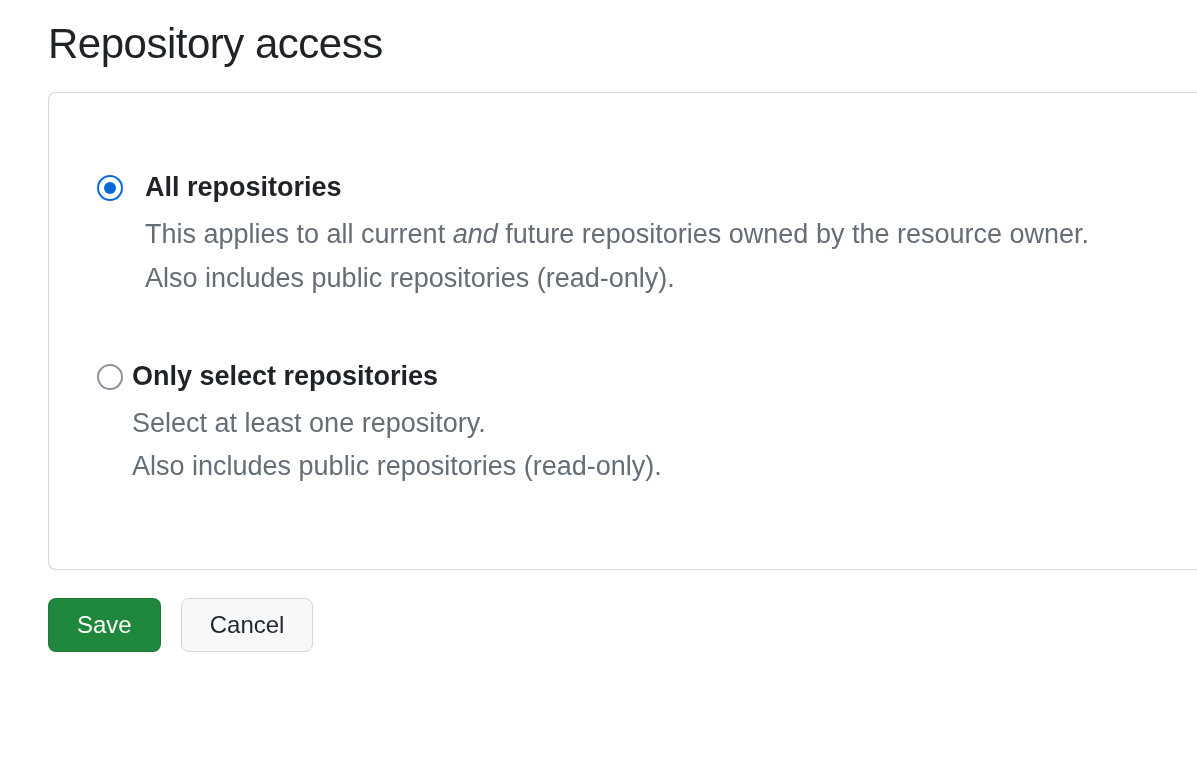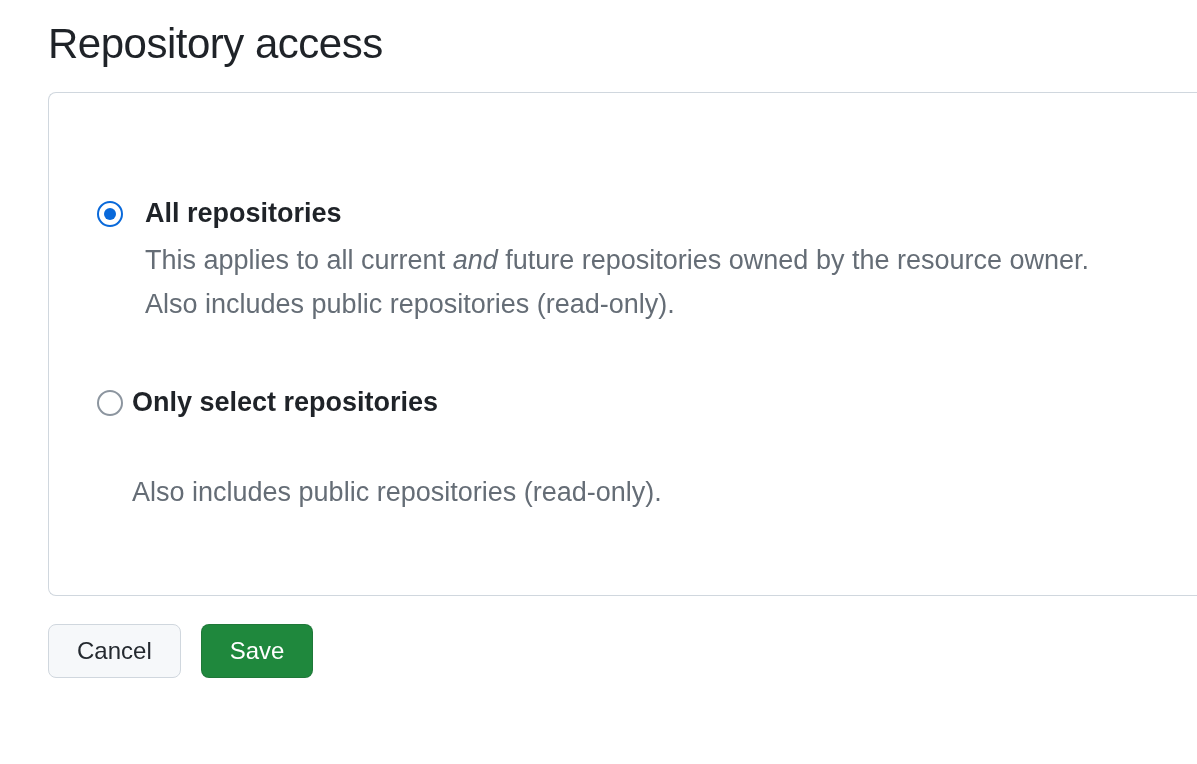--- a/index.html
+++ b/index.html
@@ -20,21 +20,21 @@
       font-size: 42px;
       font-weight: 400;
       color: #1f2328;
       margin-bottom: 24px;
       letter-spacing: -0.5px;
     }
     .panel {
       border: 1px solid #d0d7de;
       border-right: none;
       border-radius: 8px 0 0 8px;
-      padding: 104px 48px 80px 48px;
+      padding: 78px 48px 80px 48px;
       margin-bottom: 28px;
       width: 1150px;
     }
     .option {
       display: flex;
       align-items: flex-start;
       gap: 22px;
       margin-bottom: 60px;
     }
     .option:last-child {
@@ -137,25 +137,25 @@
       </div>
     </div>
 
     <div class="option">
       <div class="radio-wrap">
         <span class="radio unselected"></span>
       </div>
       <div class="option-body">
         <div class="option-title">Only select repositories</div>
         <div class="option-desc">
-          <br>
+          <span>Select at least one repository.</span><br>
           <span>Also includes public repositories (read-only).</span>
         </div>
       </div>
     </div>
 
   </div>
 
   <div class="button-row">
+    <button class="btn btn-primary">Save</button>
     <button class="btn btn-secondary">Cancel</button>
-    <button class="btn btn-primary">Save</button>
   </div>
 </div>
 
 </body></html>

